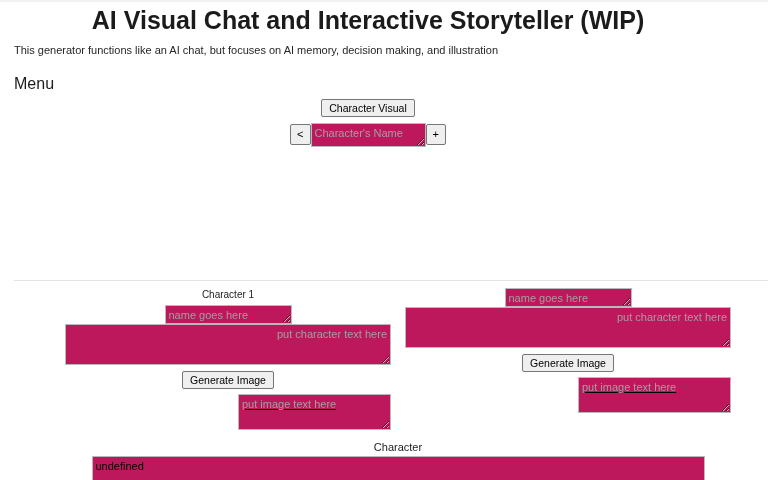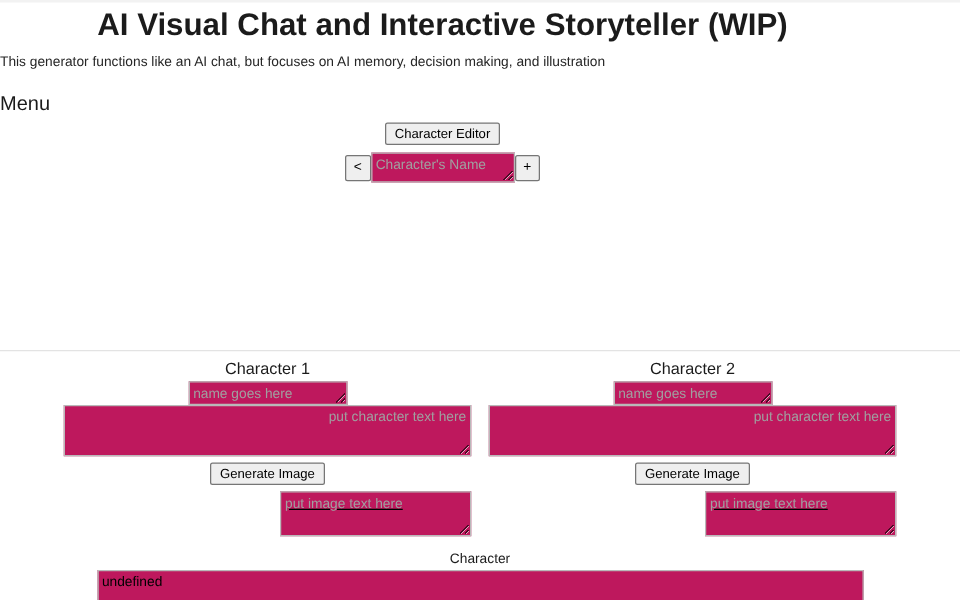--- a/index.html
+++ b/index.html
@@ -21,21 +21,21 @@
   .top-edge {
     position: absolute;
     top: 0; left: 0;
     width: 768px;
     height: 2px;
     background: #f2f2f2;
   }
 
   .page {
     position: absolute;
-    top: 2px; left: 0;
+    top: 2px; left: 14px;
     width: 708px;
   }
 
   
   .app-title {
     margin: 0;
     padding-top: 3px;
     text-align: center;
     font-size: 25px;
     font-weight: bold;
@@ -138,21 +138,21 @@
     position: relative;
   }
   .char-col-inner {
     width: 326px;
   }
   .char-col.left .char-col-inner { margin-left: 51px; }
   .char-col.right .char-col-inner { margin-left: 7px; }
 
   .char-heading {
     text-align: center;
-    font-size: 13px;
+    font-size: 10px;
     line-height: 13px;
     color: #1b1b1b;
     margin: 0;
     padding-bottom: 4px;
   }
   .center-row { text-align: center; }
 
   .char-name-input {
     width: 127px;
     height: 19px;
@@ -207,21 +207,21 @@
 
 <div class="page">
 
   <h1 class="app-title">AI Visual Chat and Interactive Storyteller (WIP)</h1>
 
   <p class="app-subtitle">This generator functions like an AI chat, but focuses on AI memory, decision making, and illustration</p>
 
   <h2 class="menu-heading">Menu</h2>
 
   <div class="menu-row">
-    <button class="btn">Character Editor</button>
+    <button class="btn">Character Visual</button>
   </div>
 
   <div class="menu-row2">
     <button class="btn btn-small">&lt;</button><textarea class="ta char-name-field" placeholder="Character's Name" style=""></textarea><button class="btn btn-small">+</button>
   </div>
 
   <div></div>
 
   <div class="section-divider"></div>
 
@@ -238,21 +238,20 @@
           <button class="btn">Generate Image</button>
         </div>
         <div class="image-text-row">
           <textarea class="ta image-text-input" placeholder="put image text here" style=""></textarea>
         </div>
       </div>
     </div>
 
     <div class="char-col right">
       <div class="char-col-inner">
-        <div class="char-heading">Character 2</div>
         <div class="center-row">
           <textarea class="ta char-name-input" placeholder="name goes here" style=""></textarea>
         </div>
         <textarea class="ta char-text-input" placeholder="put character text here" style=""></textarea>
         <div class="generate-row">
           <button class="btn">Generate Image</button>
         </div>
         <div class="image-text-row">
           <textarea class="ta image-text-input" placeholder="put image text here" style=""></textarea>
         </div>

